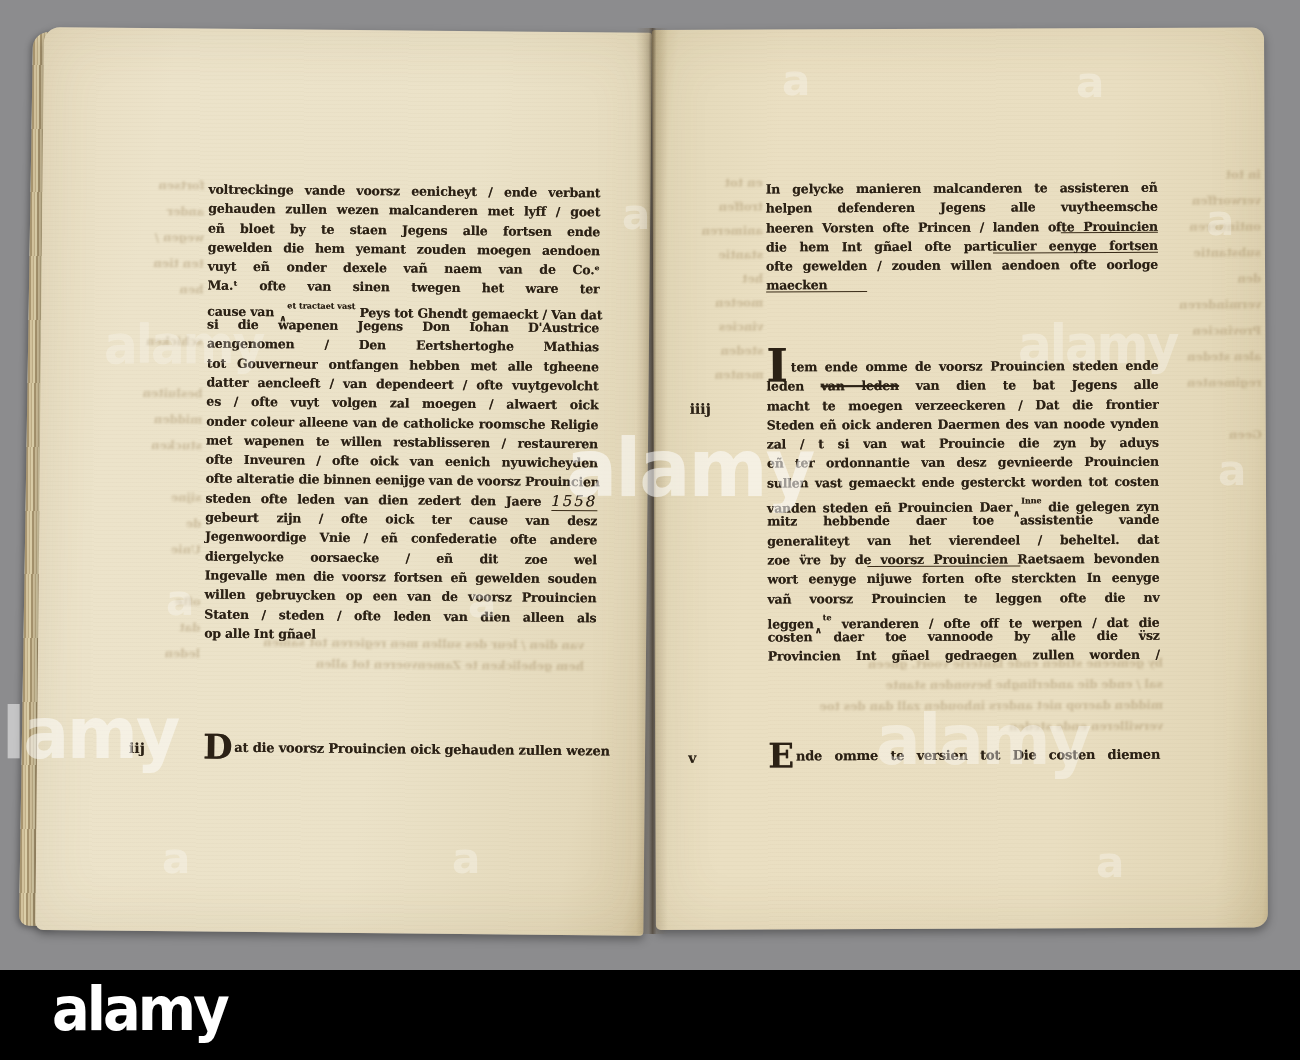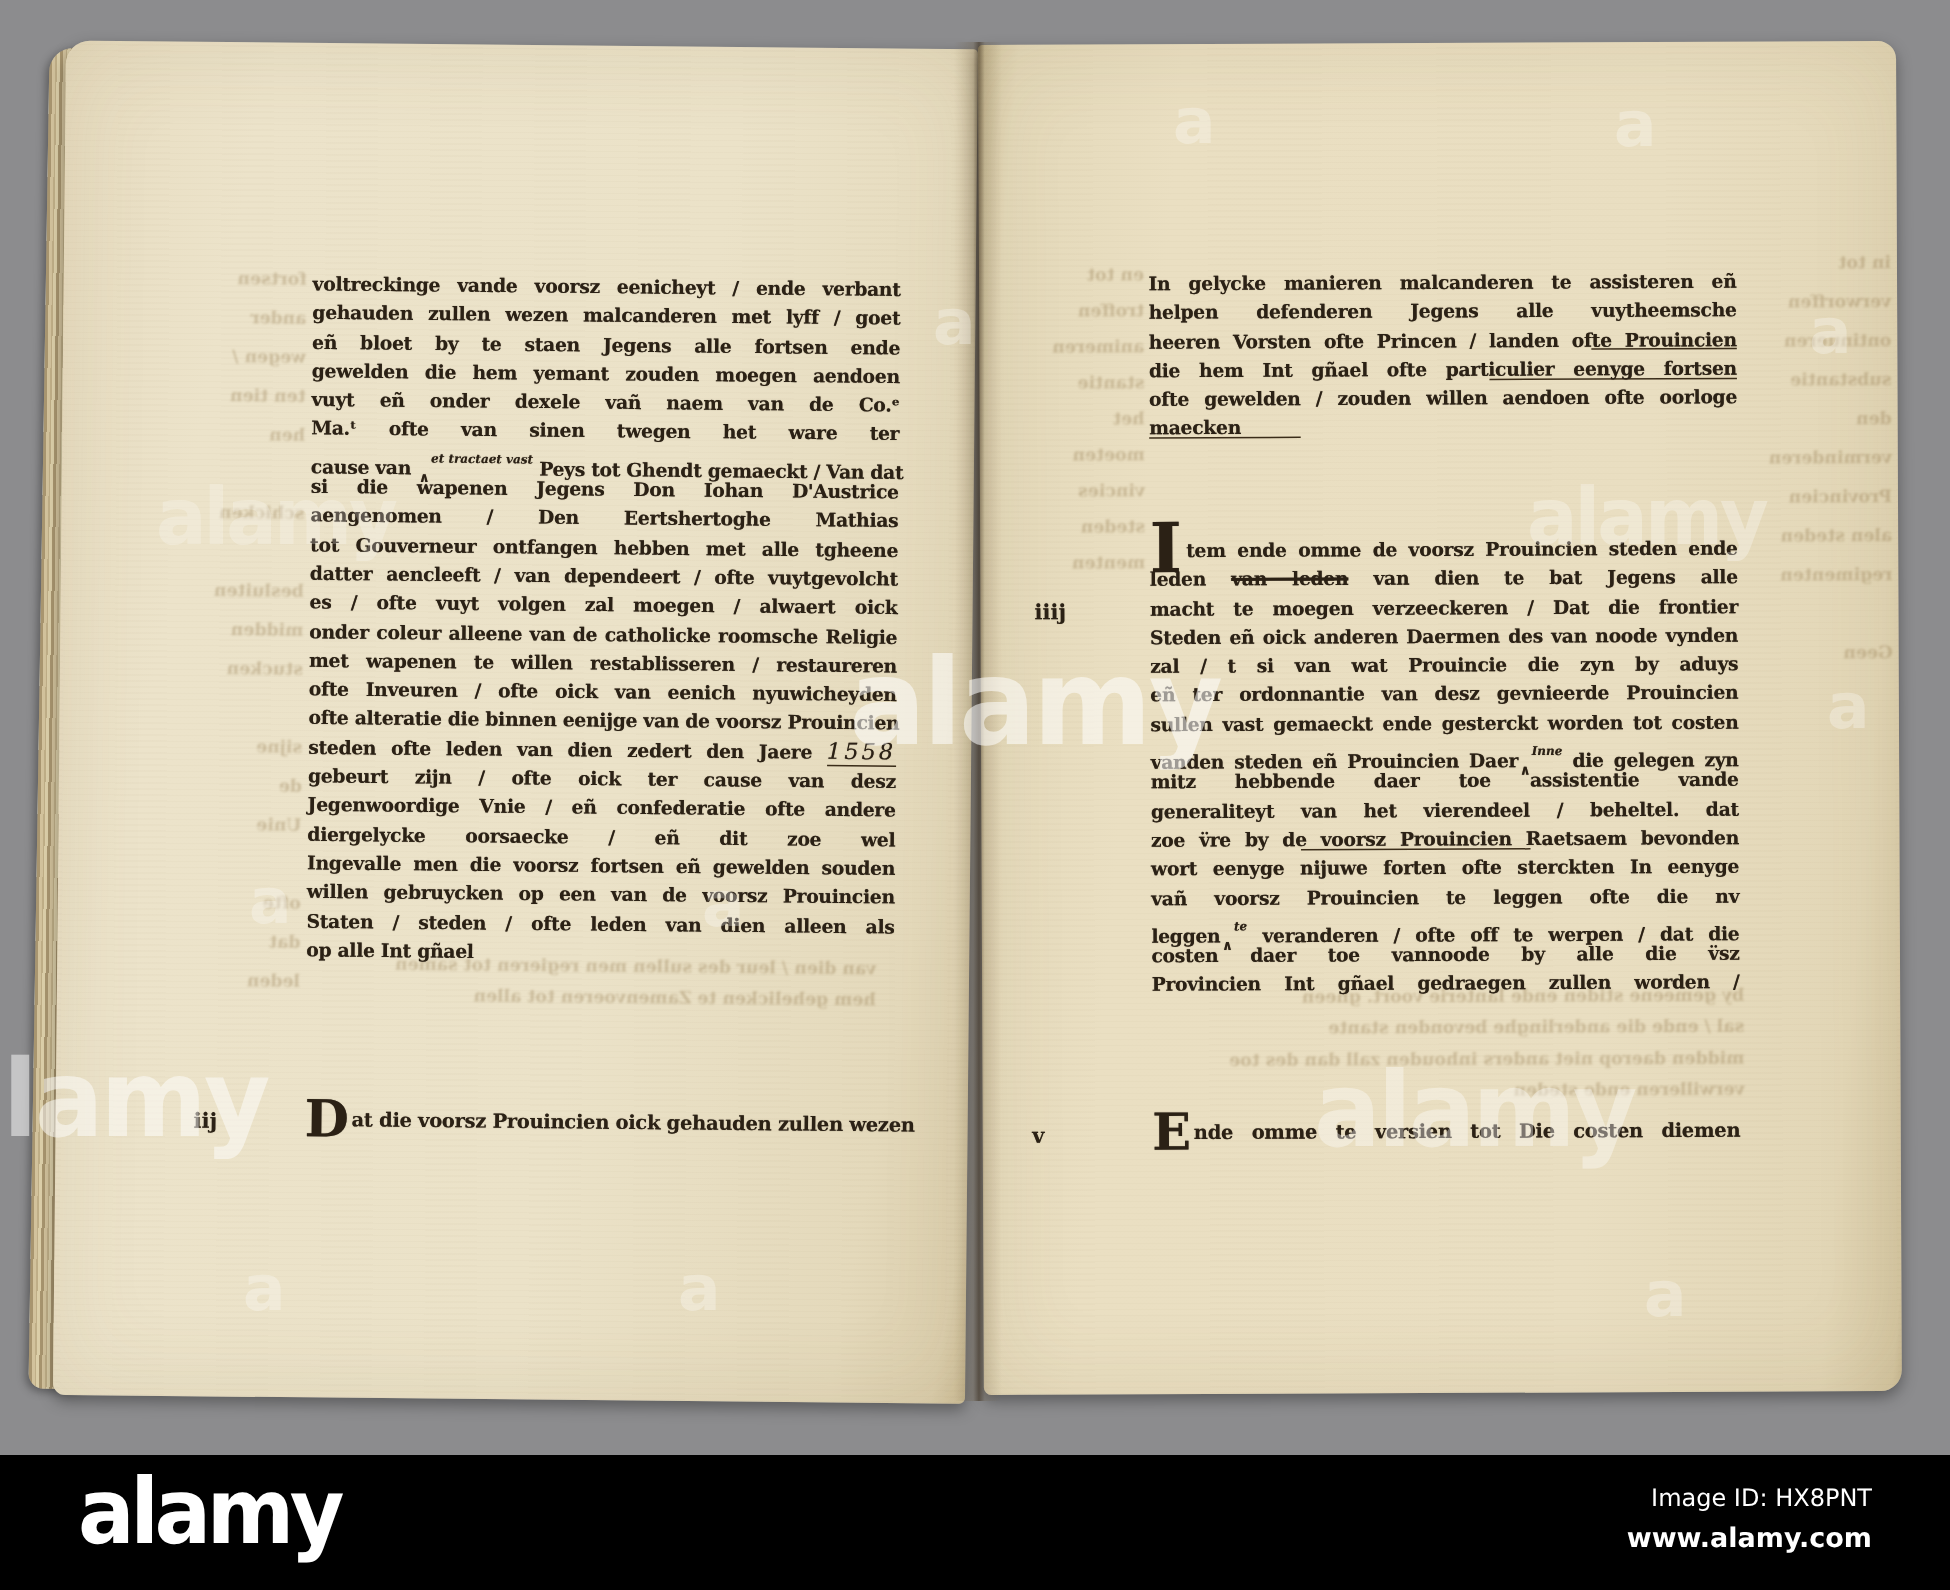--- a/index.html
+++ b/index.html
@@ -49,21 +49,21 @@
     position:absolute;
     color:#2b2115;
     font:bold 12.5px/19.3px "DejaVu Serif",serif;
     letter-spacing:-0.2px;
     text-shadow:0 0 .5px rgba(43,33,21,.65);
   }
   .tline{height:19.3px;text-align:justify;text-align-last:justify;white-space:nowrap;}
   .tl-last{text-align-last:left;}
   .seg-u{border-bottom:1.5px solid #3a2c19;padding-bottom:18px;}
   .seg-s{text-decoration:line-through;text-decoration-thickness:2px;}
-  .seg-sup{font-size:8px;vertical-align:8px;letter-spacing:0;white-space:nowrap;font-style:italic;}
+  .seg-sup{font-size:8px;vertical-align:8px;letter-spacing:0;white-space:nowrap;}
   .seg-caret{font-size:9px;vertical-align:-5px;margin:0 1px;}
   .seg-cap{font-size:34px;line-height:10px;vertical-align:-7px;margin-right:2px;}
   .seg-cap2{font-size:46px;line-height:10px;vertical-align:-10px;margin-right:3px;}
   .seg-hand{font-style:italic;font-weight:normal;font-size:15px;letter-spacing:2px;border-bottom:1.3px solid #3a2c19;}
   .bt-left{left:166px;top:151px;width:392px;}
   .bt-r1{left:113px;top:150px;width:392px;}
   .bt-r2{left:113px;top:328px;width:392px;}
   .bline{font-size:13px;}
   .bline .tline{height:30px;line-height:26px;}
   .bl-left{left:166px;top:706px;width:392px;}
@@ -259,19 +259,15 @@
   <span class="wm wm-a wa4">a</span>
   <span class="wm wm-a wa5">a</span>
   <span class="wm wm-a wa6">a</span>
   <span class="wm wm-a wa7">a</span>
   <span class="wm wm-a wa8">a</span>
   <span class="wm wm-a wa9">a</span>
   <span class="wm wm-a wa10">a</span>
 
   <div class="bar">
     <div class="bar-logo">alamy</div>
-    <div class="bar-meta">
-      <div class="bar-id">Image ID: HX8PNT</div>
-      <div class="bar-url">www.alamy.com</div>
-    </div>
   </div>
 
 </div>
 
 </body></html>

